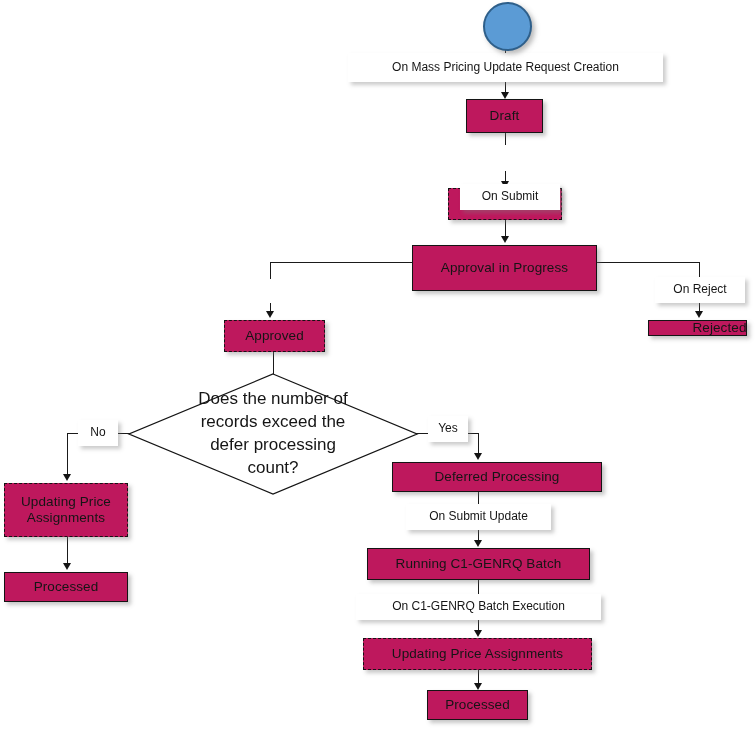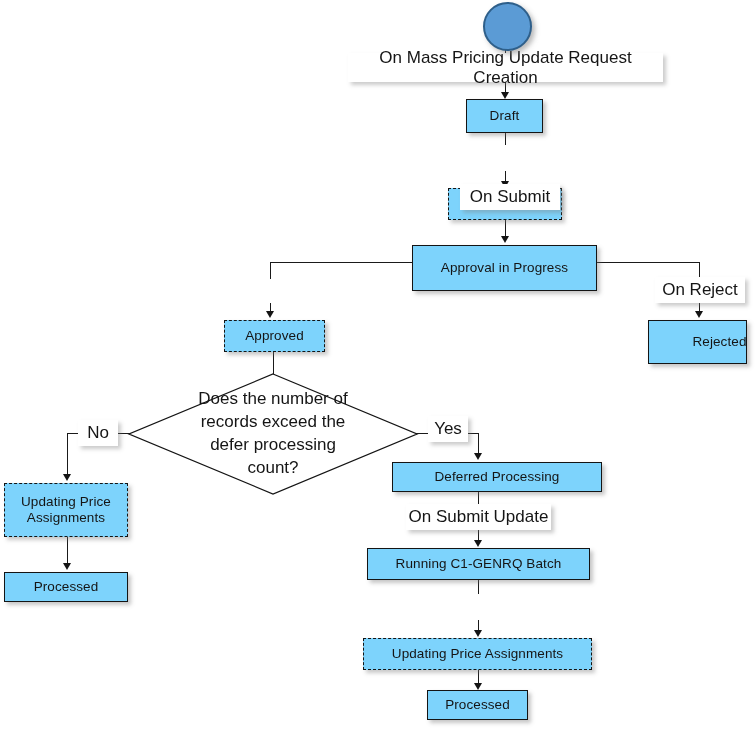--- a/index.html
+++ b/index.html
@@ -17,21 +17,21 @@
   }
   
   .node {
     position: absolute;
     box-sizing: border-box;
     display: flex;
     align-items: center;
     justify-content: center;
     text-align: center;
     color: #151515;
-    background: #7dd3fc;
+    background: #be185d;
     font-size: 13.5px;
     line-height: 1.18;
     letter-spacing: .1px;
     z-index: 3;
   }
   .node.solid {
     border: 1.3px solid #141414;
     box-shadow: 3px 3px 4px rgba(120,120,120,.42);
   }
   .node.dashed {
@@ -41,21 +41,21 @@
   
   .edgelabel {
     position: absolute;
     box-sizing: border-box;
     display: flex;
     align-items: center;
     justify-content: center;
     text-align: center;
     background: #ffffff;
     color: #151515;
-    font-size: 17px;
+    font-size: 12px;
     line-height: 1.15;
     border: none;
     box-shadow: 3px 3px 4px rgba(125,125,125,.40);
     z-index: 4;
   }
   
   .start-circle {
     position: absolute;
     border-radius: 50%;
     background: #5b9bd5;
@@ -133,21 +133,21 @@
   <div class="node solid" style="left:412px; top:245px; width:185px; height:46px;">Approval in Progress</div>
 
   <div class="hline" style="left:597px; top:262px; width:103px;"></div>
   <div class="vline" style="left:699px; top:262px; height:17px;"></div>
 
   <div class="edgelabel" style="left:655px; top:277px; width:90px; height:26px;">On Reject</div>
 
   <div class="vline" style="left:699px; top:303px; height:9px;"></div>
   <div class="arrowdown" style="left:694.5px; top:311px;"></div>
 
-  <div class="node solid" style="left:648px; top:320px; width:99px; height:44px;padding-left:44px;">Rejected</div>
+  <div class="node solid" style="left:648px; top:320px; width:99px; height:16px;padding-left:44px;">Rejected</div>
 
   <div class="hline" style="left:270px; top:262px; width:143px;"></div>
   <div class="vline" style="left:270px; top:262px; height:17px;"></div>
 
 
   <div class="vline" style="left:270px; top:303px; height:9px;"></div>
   <div class="arrowdown" style="left:265.5px; top:311px;"></div>
 
   <div class="node dashed" style="left:224px; top:320px; width:101px; height:32px;">Approved</div>
 
@@ -196,20 +196,21 @@
 
   <div class="edgelabel" style="left:406px; top:504px; width:145px; height:26px;">On Submit Update</div>
 
   <div class="vline" style="left:478px; top:530px; height:10px;"></div>
   <div class="arrowdown" style="left:473.5px; top:540px;"></div>
 
   <div class="node solid" style="left:367px; top:548px; width:223px; height:32px;">Running C1-GENRQ Batch</div>
 
   <div class="vline" style="left:478px; top:580px; height:14px;"></div>
 
+  <div class="edgelabel" style="left:356px; top:594px; width:245px; height:26px;">On C1-GENRQ Batch Execution</div>
 
   <div class="vline" style="left:478px; top:620px; height:11px;"></div>
   <div class="arrowdown" style="left:473.5px; top:630px;"></div>
 
   <div class="node dashed" style="left:363px; top:638px; width:229px; height:32px;">Updating Price Assignments</div>
 
   <div class="vline" style="left:478px; top:670px; height:14px;"></div>
   <div class="arrowdown" style="left:473.5px; top:683px;"></div>
 
   <div class="node solid" style="left:427px; top:690px; width:101px; height:30px;">Processed</div>

